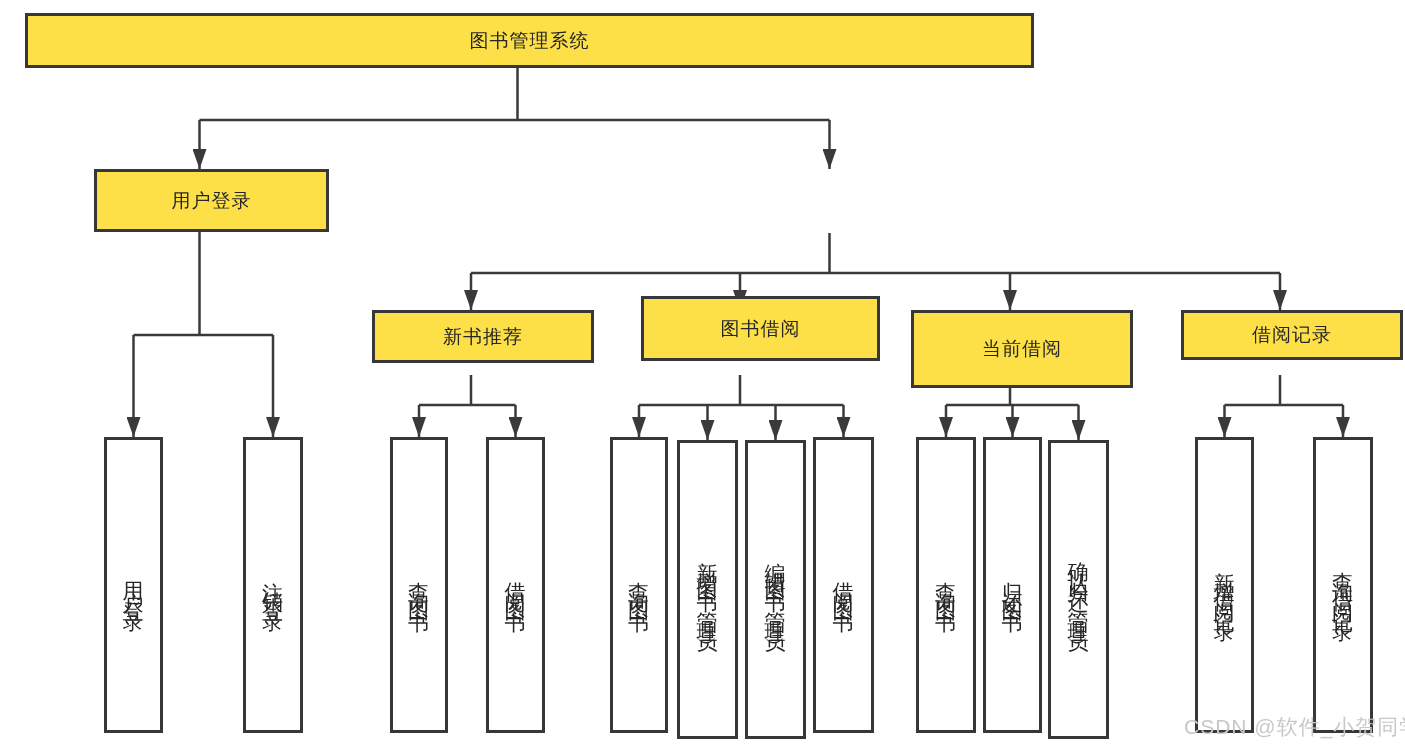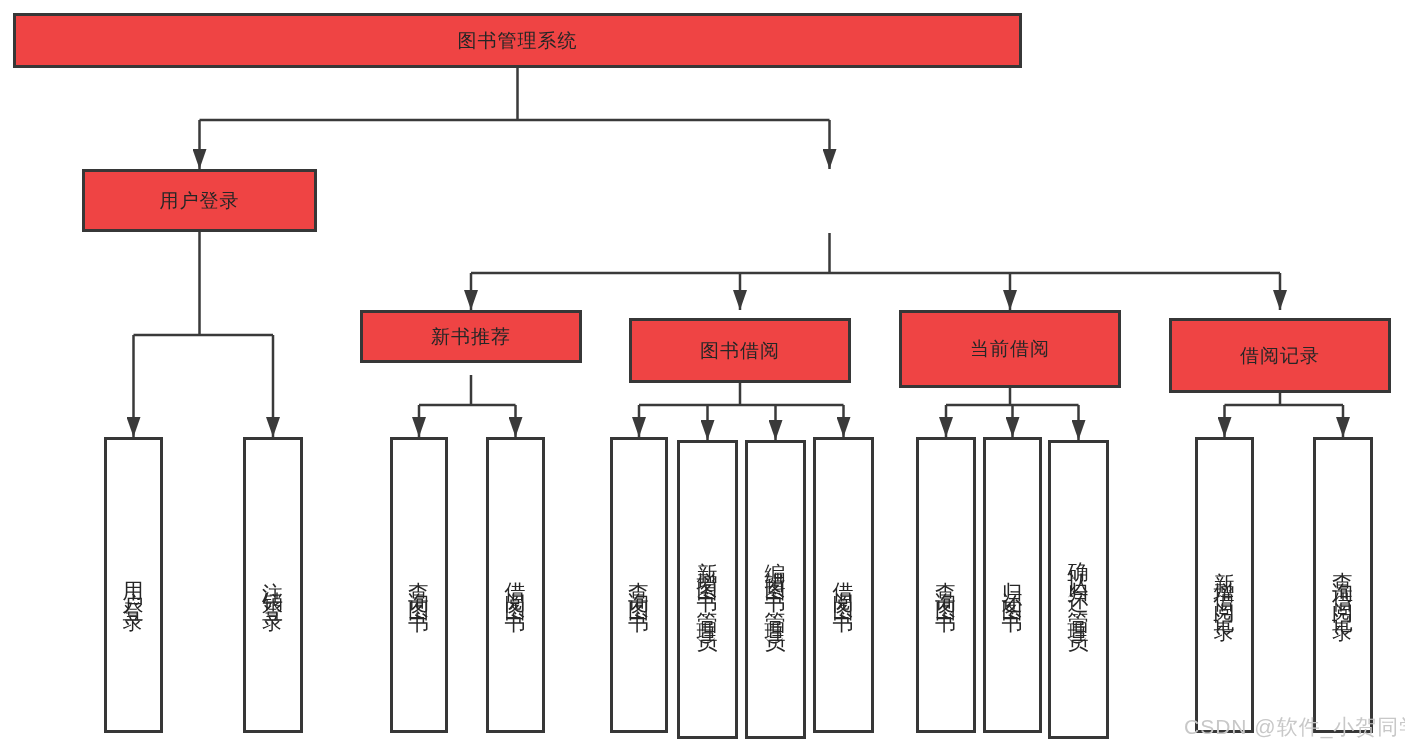--- a/index.html
+++ b/index.html
@@ -6,23 +6,23 @@
   .stage{
     position:relative;width:1405px;height:747px;overflow:hidden;
     background:var(--background,#ffffff);
     font-family:"Liberation Sans","DejaVu Sans",sans-serif;
   }
   svg.connectors{position:absolute;left:0;top:0;z-index:1;}
   svg.connectors path.wire{stroke:var(--line,#3a3a3a);stroke-width:2.5;fill:none;}
   svg.connectors line.wire{stroke:var(--line,#3a3a3a);stroke-width:2.5;}
   svg.connectors .head{fill:var(--line,#3a3a3a);stroke:none;}
   .hbox{
-    position:absolute;box-sizing:border-box;background:#ef4444;z-index:2;
+    position:absolute;box-sizing:border-box;background:#fde047;z-index:2;
     border:3px solid var(--border,#373737);
-    display:flex;align-items:center;justify-content:center;
+    display:flex;align-items:center;justify-content:center;margin-left:12px;
   }
   .hlabel{font-size:19px;color:var(--text,#262626);letter-spacing:1px;white-space:nowrap;}
   .vbox{
     position:absolute;box-sizing:border-box;background:#fff;z-index:2;
     border:3px solid var(--border,#373737);
     display:flex;align-items:center;justify-content:center;
   }
   .vlabel{
     writing-mode:vertical-rl;line-height:1;
     font-size:21px;letter-spacing:10px;color:var(--text,#262626);
@@ -80,27 +80,27 @@
     <span class="hlabel">图书管理系统</span>
   </div>
 
   <div class="hbox" style="left:82px;top:169px;width:235px;height:63px">
     <span class="hlabel">用户登录</span>
   </div>
 
   <div class="hbox" style="left:360px;top:310px;width:222px;height:53px">
     <span class="hlabel">新书推荐</span>
   </div>
-  <div class="hbox" style="left:629px;top:318px;width:222px;height:65px">
+  <div class="hbox" style="left:629px;top:296px;width:239px;height:65px">
     <span class="hlabel">图书借阅</span>
   </div>
   <div class="hbox" style="left:899px;top:310px;width:222px;height:78px">
     <span class="hlabel">当前借阅</span>
   </div>
-  <div class="hbox" style="left:1169px;top:318px;width:222px;height:75px">
+  <div class="hbox" style="left:1169px;top:310px;width:222px;height:50px">
     <span class="hlabel">借阅记录</span>
   </div>
 
   <div class="vbox" style="left:104px;top:437px;width:59px;height:296px">
     <span class="vlabel">用户登录</span>
   </div>
   <div class="vbox" style="left:243px;top:437px;width:60px;height:296px">
     <span class="vlabel">注销登录</span>
   </div>
 

